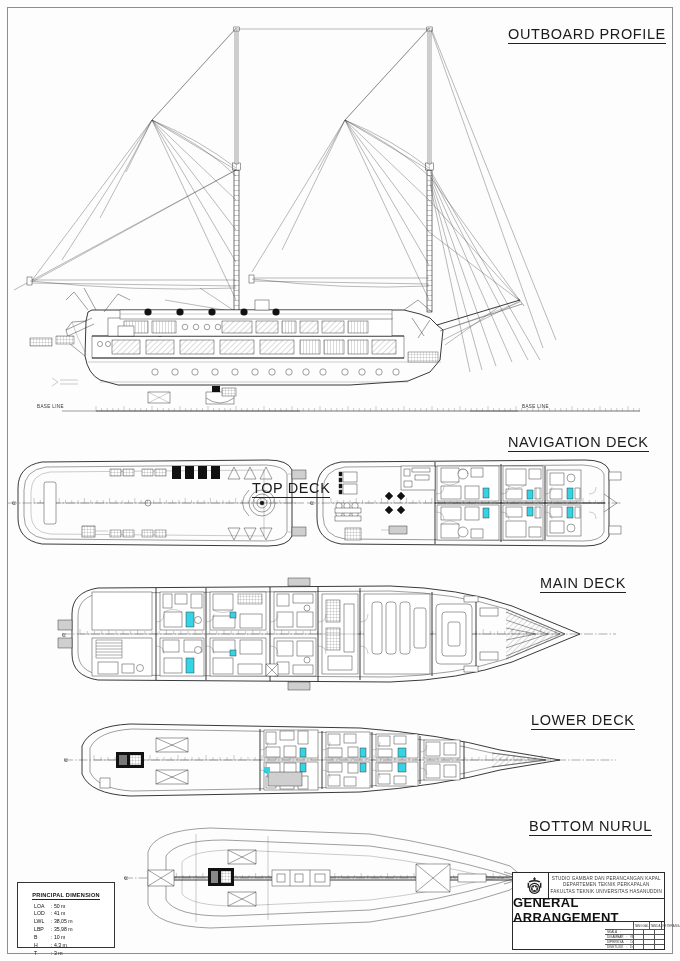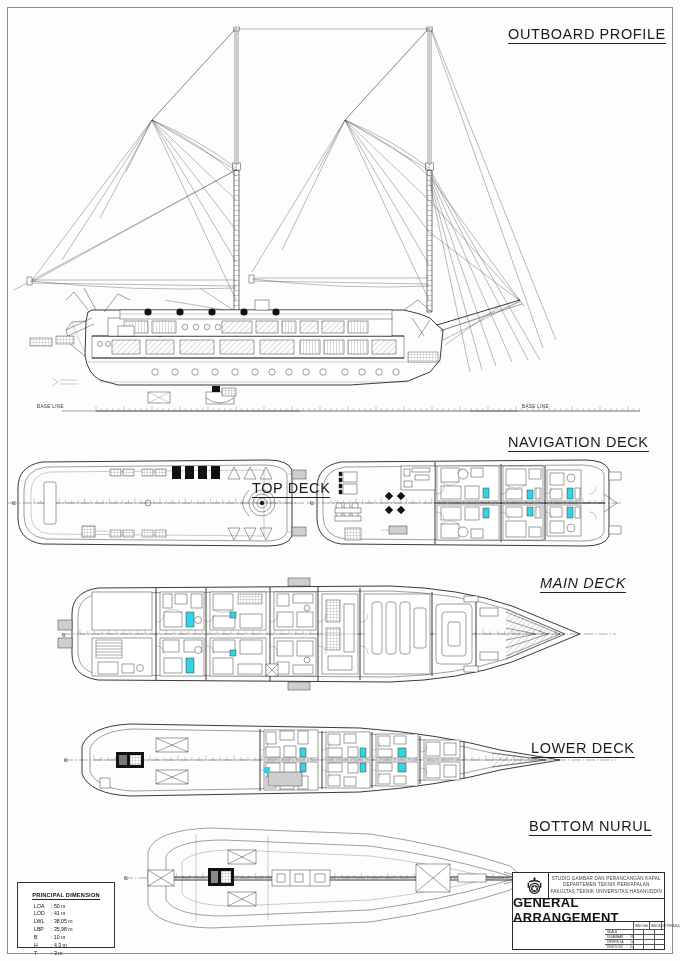--- a/index.html
+++ b/index.html
@@ -78,22 +78,22 @@
 </style>
 </head>
 <body>
 
 <div class="sheet">
   <div class="sheet-border"></div>
 
   <div class="view-title" style="left:508px;top:26px;">OUTBOARD PROFILE</div>
   <div class="view-title" style="left:252px;top:434px;margin-top:46px;">TOP DECK</div>
   <div class="view-title" style="left:508px;top:434px;text-align:right;">NAVIGATION DECK</div>
-  <div class="view-title" style="left:540px;top:575px;font-style:italic;">MAIN DECK</div>
-  <div class="view-title" style="left:531px;top:740px;">LOWER DECK</div>
+  <div class="view-title" style="left:540px;top:575px;">MAIN DECK</div>
+  <div class="view-title" style="left:531px;top:712px;">LOWER DECK</div>
   <div class="view-title" style="left:529px;top:818px;">BOTTOM NURUL</div>
 
   <div class="bl-lbl" style="left:37px;top:404px;">BASE LINE</div>
   <div class="bl-lbl" style="left:522px;top:404px;">BASE LINE</div>
 
   <div class="layer" style="left:0;top:0;">
   <svg width="680" height="425">
     <defs>
       <pattern id="hatch" width="4" height="4" patternUnits="userSpaceOnUse" patternTransform="rotate(45)">
         <line x1="0" y1="0" x2="0" y2="4" stroke="#4a4a4a" stroke-width=".4"></line>

